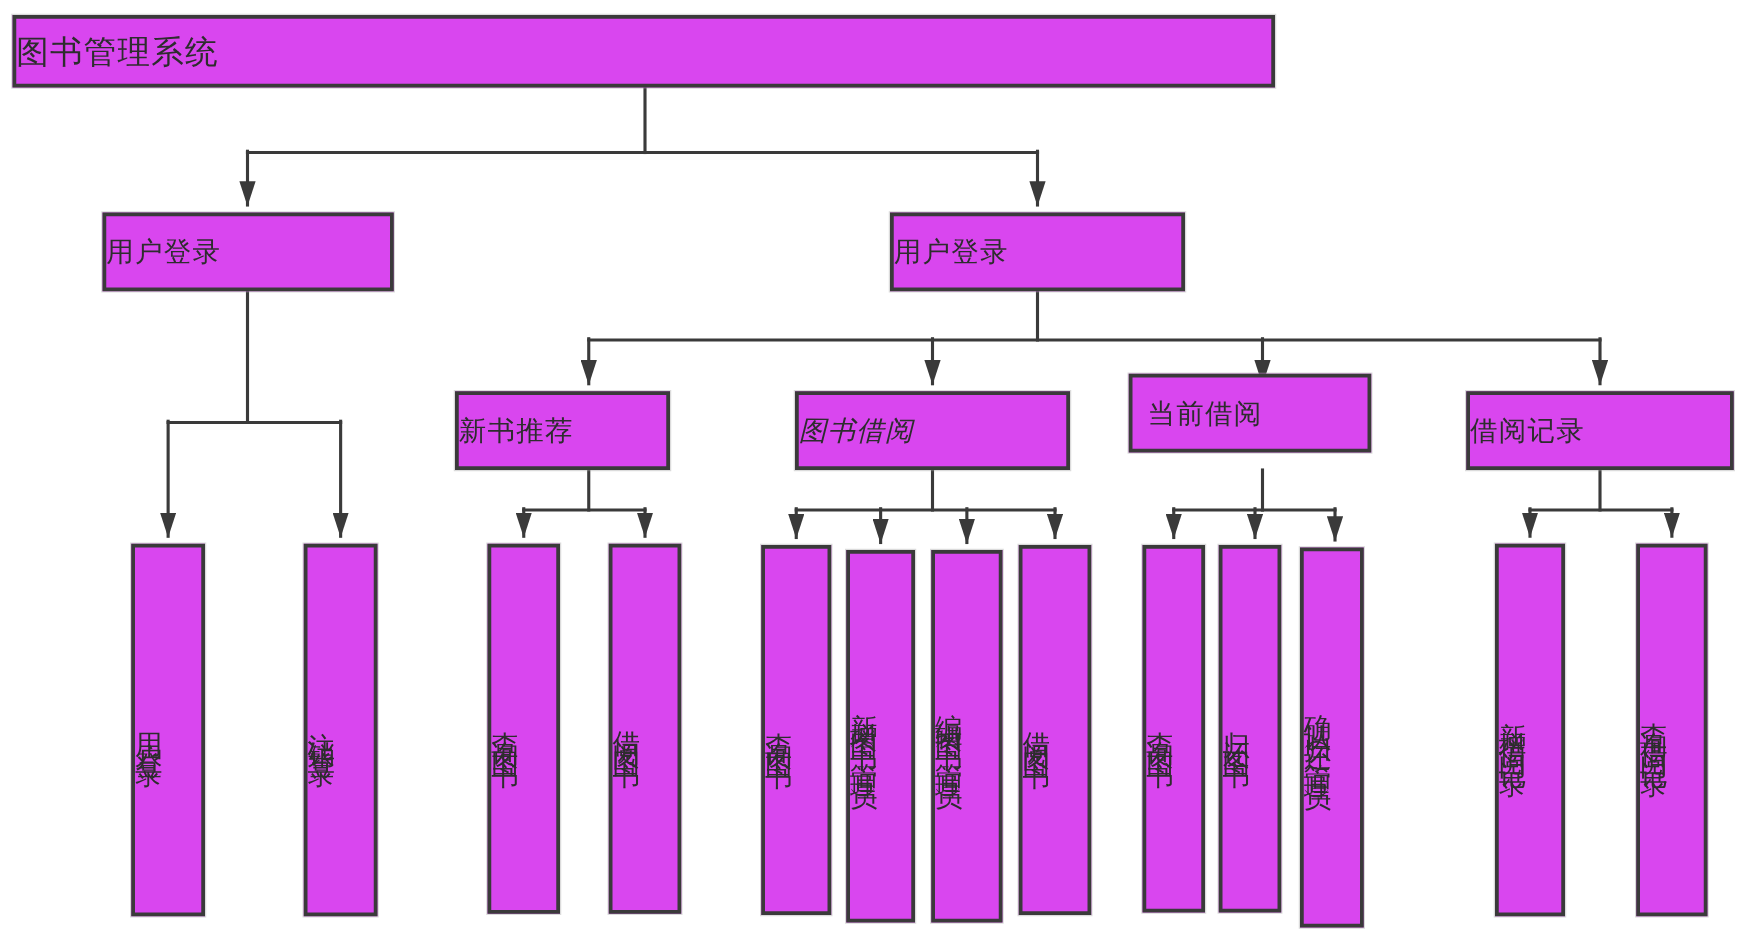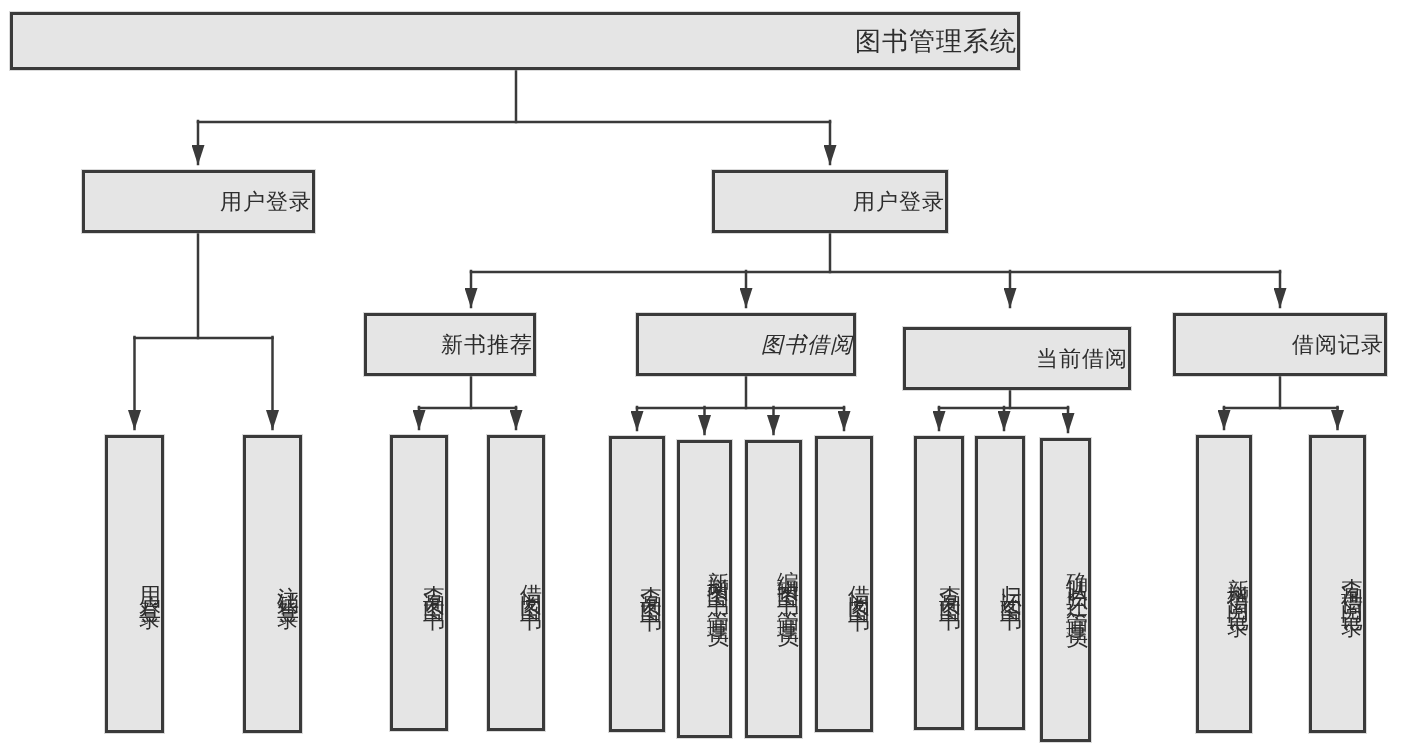--- a/index.html
+++ b/index.html
@@ -11,24 +11,24 @@
   }
   html,body{margin:0;padding:0;background:var(--background);}
   .canvas{
     position:relative;width:1405px;height:747px;background:var(--background);
     font-family:"Liberation Sans","DejaVu Sans",sans-serif;overflow:hidden;
   }
   svg.connectors{position:absolute;left:0;top:0;width:1405px;height:747px;}
   .cline{stroke:var(--line-color);stroke-width:2.5;stroke-linecap:square;fill:none;}
   .ahead{fill:var(--line-color);}
   .node{
-    position:absolute;box-sizing:border-box;background:#e5e5e5;
+    position:absolute;box-sizing:border-box;background:#d946ef;
     border:3px solid var(--box-border-color);
     box-shadow:0 0 0 1px rgba(160,160,160,.38);
-    display:flex;align-items:center;justify-content:flex-end;
+    display:flex;align-items:center;justify-content:flex-start;
     color:var(--text-color);z-index:2;
   }
   .node-h{font-size:22px;letter-spacing:1px;white-space:nowrap;}
   .node-root{font-size:26px;letter-spacing:1px;}
   .node-v .vtext{
     writing-mode:vertical-rl;text-orientation:mixed;
     font-size:22px;line-height:1;letter-spacing:8px;
     color:var(--text-color);
   }
   .watermark{
@@ -100,21 +100,21 @@
   <div class="node node-h" style="left:712px;top:170px;width:236px;height:63px;">
     <span class="label">用户登录</span>
   </div>
 
   <div class="node node-h" style="left:364px;top:313px;width:172px;height:63px;">
     <span class="label">新书推荐</span>
   </div>
   <div class="node node-h" style="left:636px;top:313px;width:220px;height:63px;font-style:italic;">
     <span class="label">图书借阅</span>
   </div>
-  <div class="node node-h" style="left:903px;top:327px;width:228px;height:63px;">
+  <div class="node node-h" style="left:903px;top:299px;width:194px;height:63px;padding-left:12px;">
     <span class="label">当前借阅</span>
   </div>
   <div class="node node-h" style="left:1173px;top:313px;width:214px;height:63px;">
     <span class="label">借阅记录</span>
   </div>
 
   <div class="node node-v" style="left:105px;top:435px;width:59px;height:298px;">
     <span class="vtext">用户登录</span>
   </div>
   <div class="node node-v" style="left:243px;top:435px;width:59px;height:298px;">

